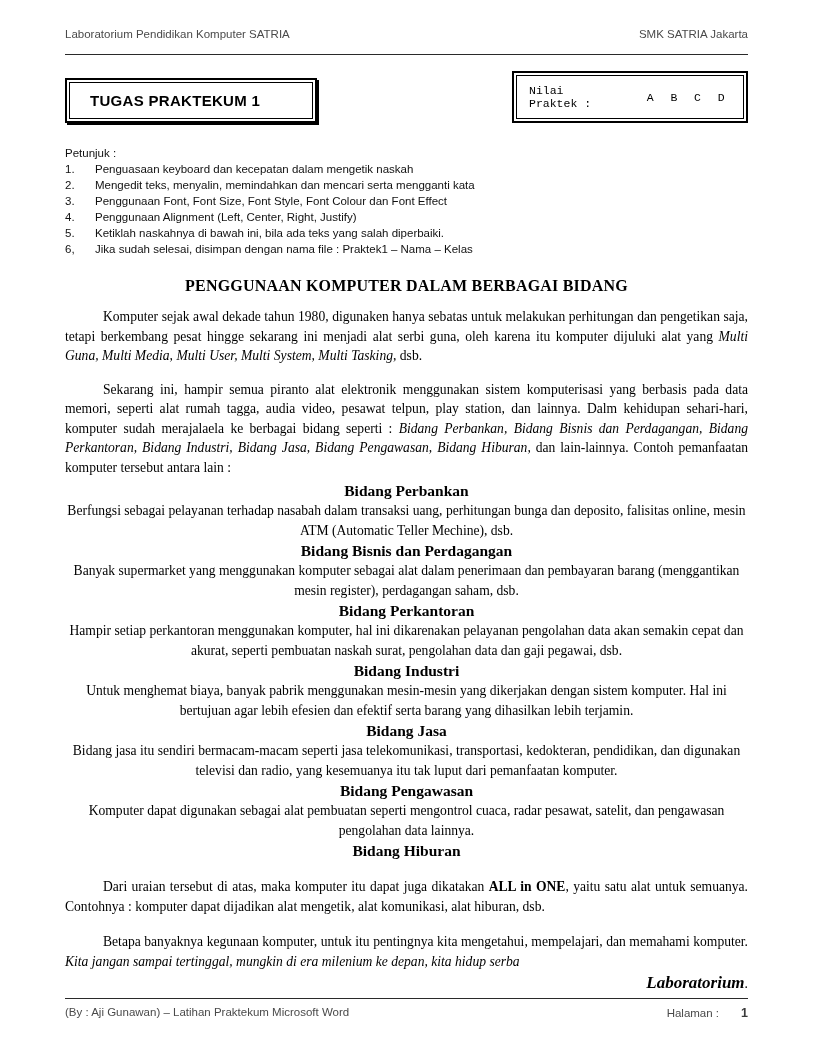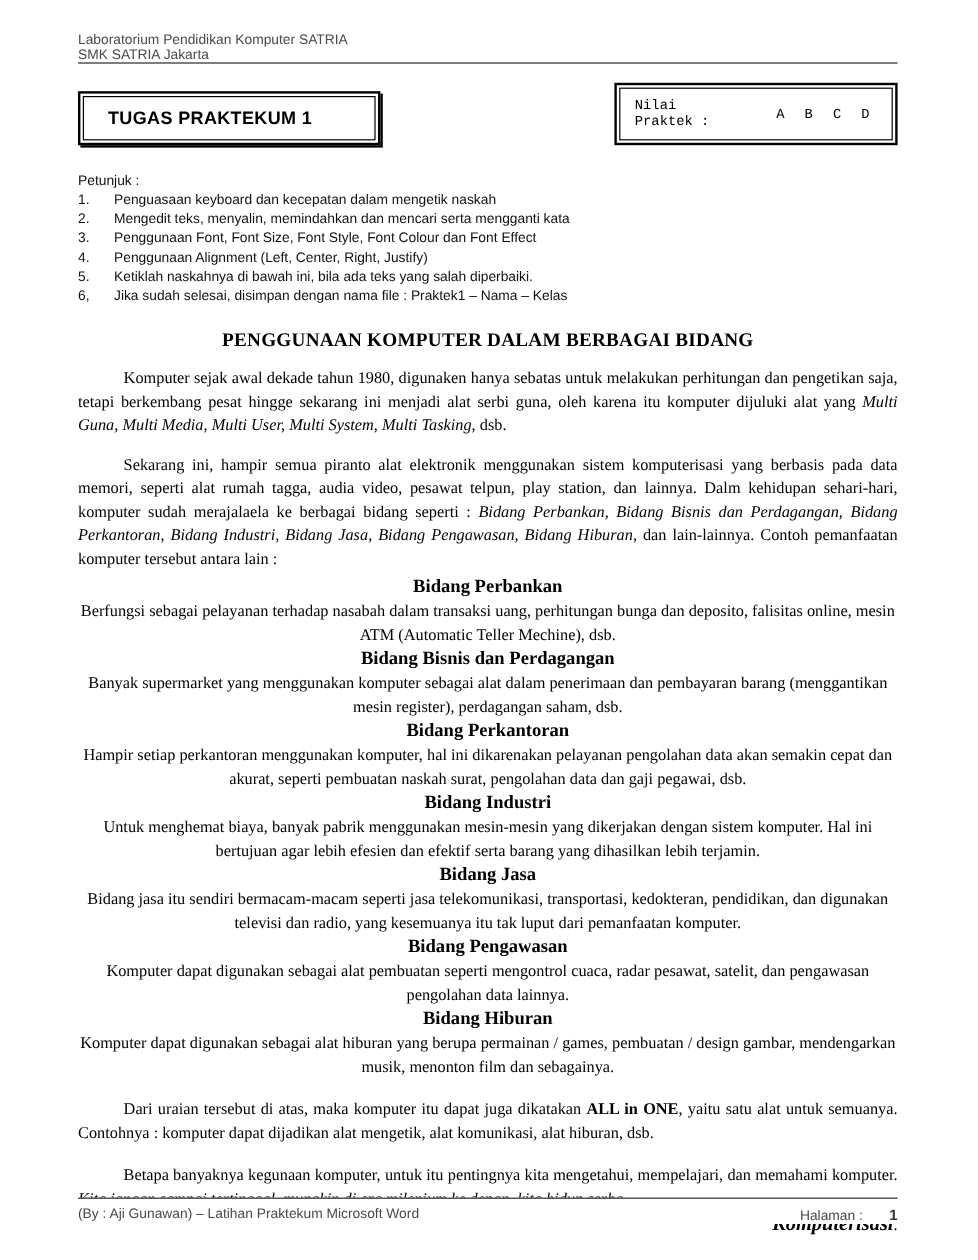--- a/index.html
+++ b/index.html
@@ -11,23 +11,22 @@
     background: #ffffff;
     color: #000;
     font-family: "Liberation Sans", sans-serif;
     padding: 28px 67px 0 65px;
     overflow: hidden;
   }
   
   .doc-header {
     display: flex; justify-content: space-between; 
     font-size: 11.5px; color: #4a4a4a;
-    padding-bottom: 0;
+    padding-bottom: 14px;
     border-bottom: 1.5px solid #2a2a2a;
-    flex-direction: column;
   }
   
   .top-row { margin-top: 14px; display: flex; justify-content: space-between; align-items: flex-end; }
   .dbox { border: 2px solid #000; padding: 2px; background: #fff; }
   .dbox.shadowed { box-shadow: 2px 2px 0 #000; }
   .dbox-inner { border: 1px solid #000; }
   .title-box { width: 252px; }
   .title-box .dbox-inner { padding: 9px 10px 9px 20px; font-weight: bold; font-size: 15px; letter-spacing: 0.3px; }
   .score-box { width: 236px; margin-top: 2px; font-family: Liberation Mono, monospace; }
   .score-box .dbox-inner { padding: 8px 10px 8px 12px; font-size: 11.5px; display: flex; align-items: center; }
@@ -153,27 +152,26 @@
     <div class="sec-h">Bidang Industri</div>
     <div class="sec-b">Untuk menghemat biaya, banyak pabrik menggunakan mesin-mesin yang dikerjakan dengan sistem komputer.  Hal ini bertujuan agar lebih efesien dan efektif serta barang yang dihasilkan lebih terjamin.</div>
 
     <div class="sec-h">Bidang Jasa</div>
     <div class="sec-b">Bidang jasa itu sendiri bermacam-macam seperti jasa telekomunikasi, transportasi, kedokteran, pendidikan, dan digunakan televisi dan radio, yang kesemuanya itu tak luput dari pemanfaatan komputer.</div>
 
     <div class="sec-h">Bidang Pengawasan</div>
     <div class="sec-b">Komputer dapat digunakan sebagai alat pembuatan seperti mengontrol cuaca, radar pesawat, satelit, dan pengawasan pengolahan data lainnya.</div>
 
     <div class="sec-h">Bidang Hiburan</div>
-    <div class="sec-b">Komputer dapat digunakan sebagai alat hiburan yang berupa permainan / games, pembuatan / design gambar, mendengarkan musik, menonton film dan sebagainya.</div>
   </div>
 
   <div class="closing">
     <p class="body-p"><span>Dari uraian tersebut di atas, maka komputer itu dapat juga dikatakan </span><span class="bd">ALL in ONE</span><span>, yaitu satu alat untuk semuanya. Contohnya : komputer dapat dijadikan alat mengetik, alat komunikasi, alat hiburan, dsb.</span></p>
     <p class="body-p"><span>Betapa banyaknya kegunaan komputer, untuk itu pentingnya kita mengetahui, mempelajari, dan memahami komputer. </span><span class="it">Kita jangan sampai tertinggal, mungkin di era milenium ke depan, kita hidup serba</span></p>
-    <div class="final-line"><span class="final-word">Komputerisasi</span><span>.</span></div>
+    <div class="final-line"><span class="final-word">Laboratorium</span><span>.</span></div>
   </div>
 
   <div class="doc-footer">
     <span>(By : Aji Gunawan) – Latihan Praktekum Microsoft Word</span>
     <span><span>Halaman :</span><span class="page-num">1</span></span>
   </div>
 
 </div>
 
 </body></html>

